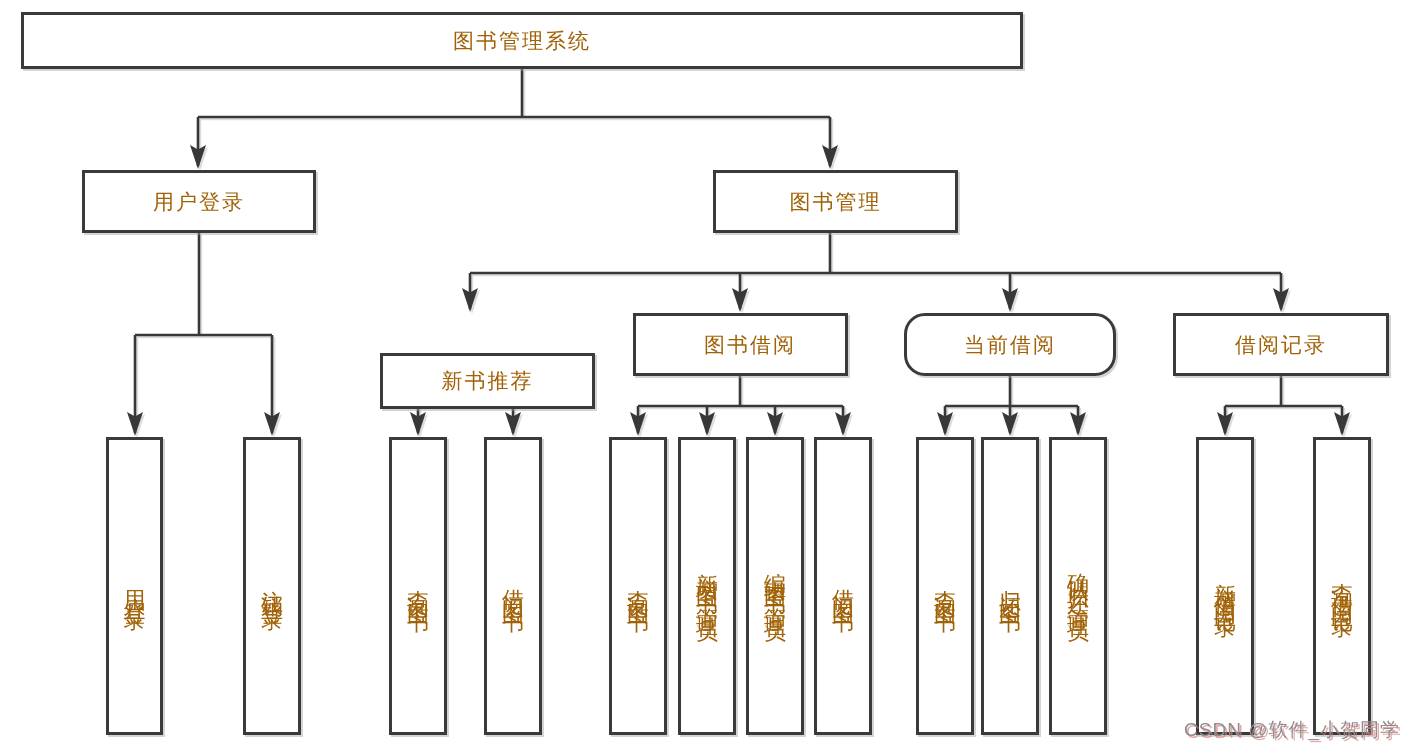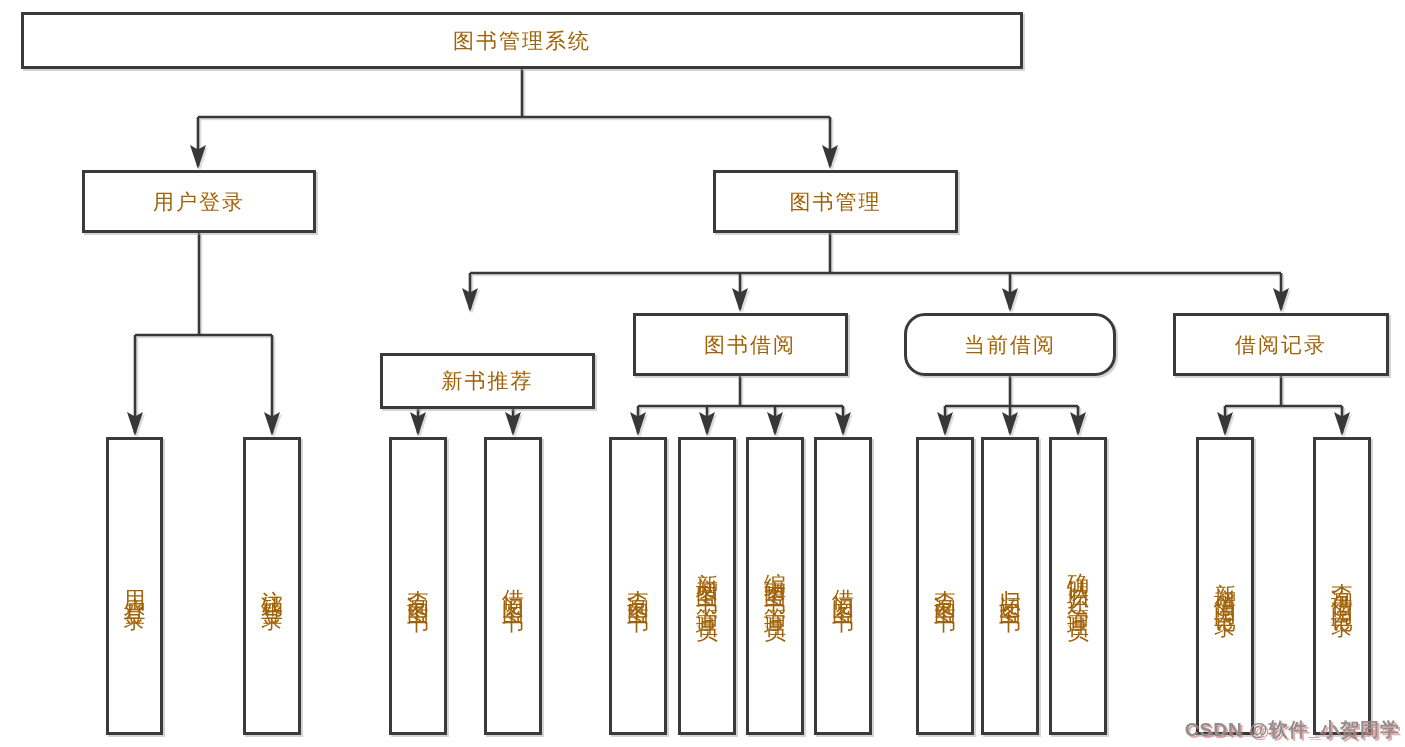--- a/index.html
+++ b/index.html
@@ -14,21 +14,21 @@
     display:flex;align-items:center;justify-content:center;
     color:#a16207;box-shadow:2px 2px 0 rgba(160,160,160,.45);
   }
   .h{font-size:21px;letter-spacing:2px;white-space:nowrap;}
   .v{
     writing-mode:vertical-rl;text-orientation:mixed;
     font-size:22px;letter-spacing:7px;line-height:1;
   }
   .watermark{
     position:absolute;right:5px;bottom:4px;
-    font-size:19px;font-weight:bold;letter-spacing:1px;
+    font-size:19px;font-weight:normal;letter-spacing:1px;
     color:#8f8f8f;text-shadow:2px 2px 0 rgba(224,120,120,.65);
     white-space:nowrap;
     margin-top:13px;
   }
 </style>
 </head>
 <body>
 
 <div class="stage">
 

